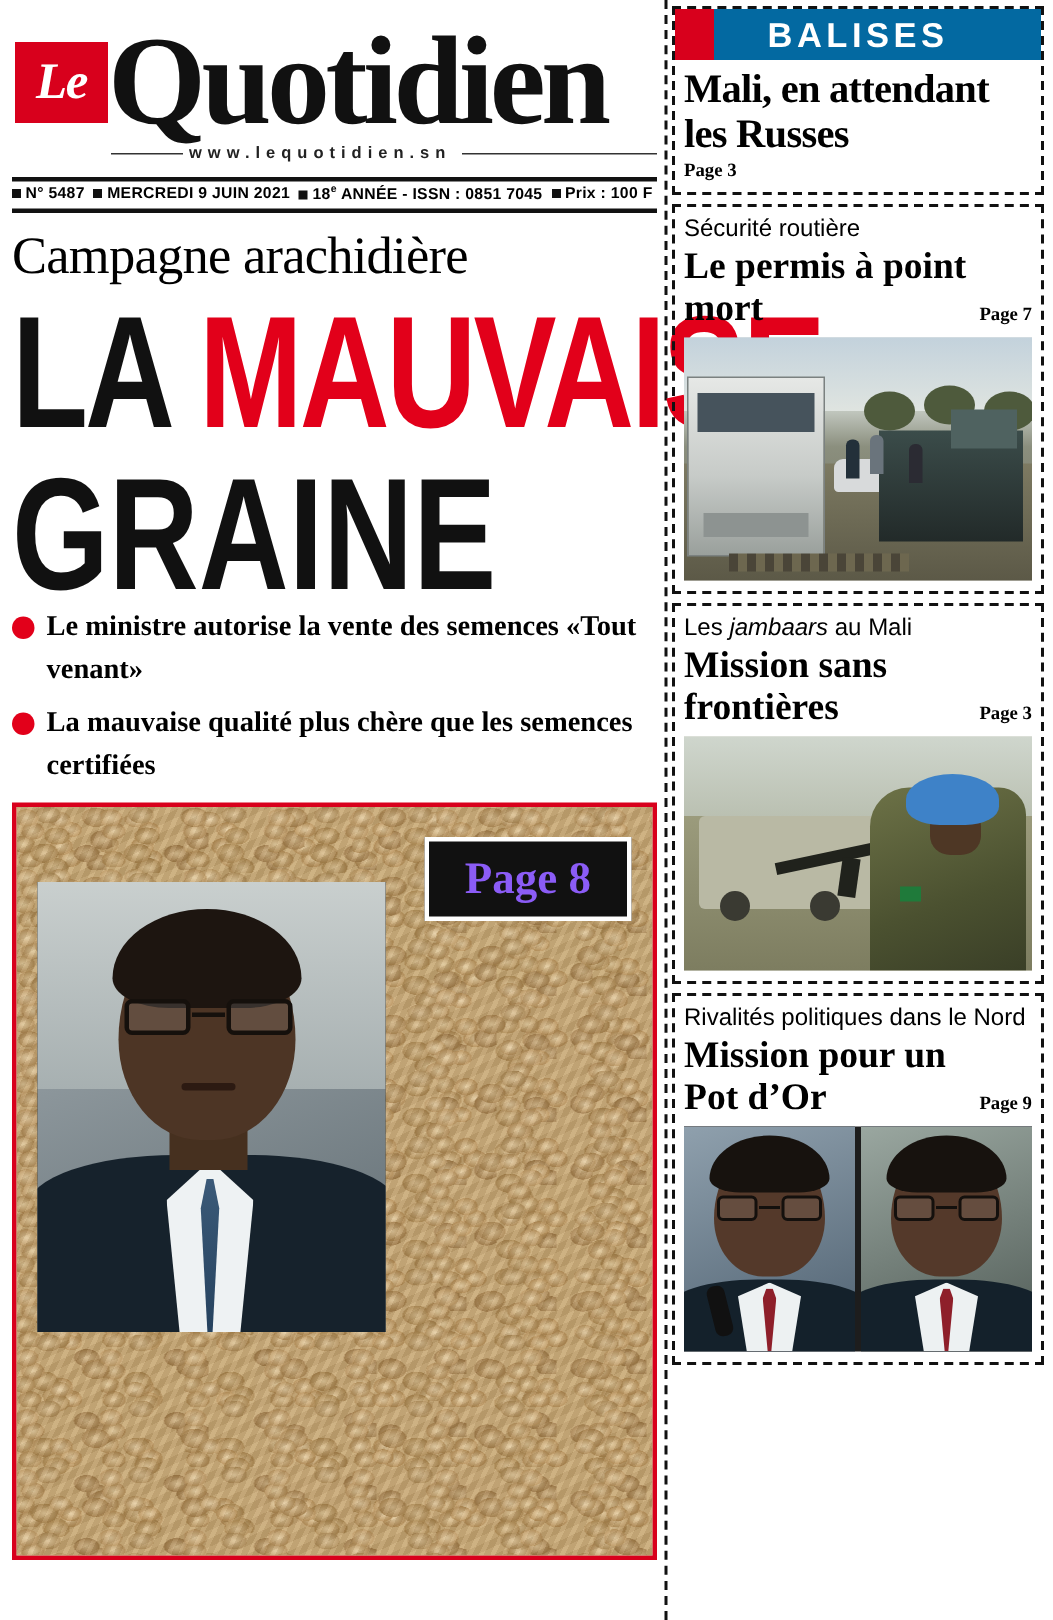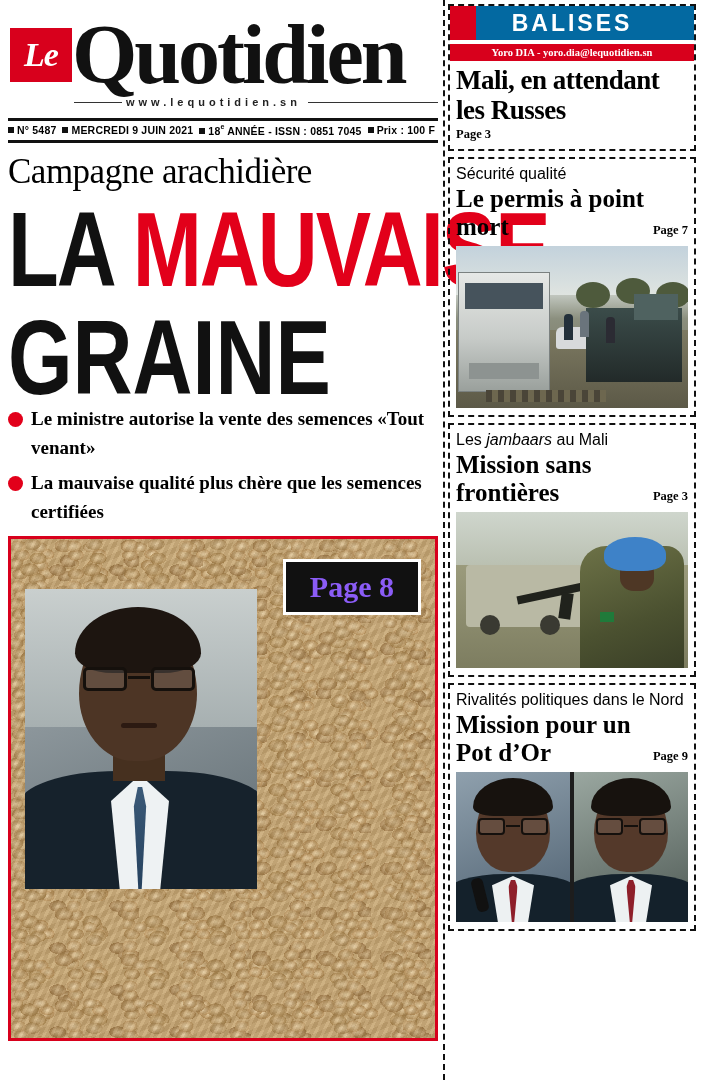--- a/index.html
+++ b/index.html
@@ -508,27 +508,26 @@
     </div>
   </div>
 
   <div class="right-col">
 
     <div class="dash-box">
       <div class="balises-bar">
         <span class="flag"></span>
         <span class="label">BALISES</span>
       </div>
-      <div class="balises-byline">Yoro DIA - yoro.dia@lequotidien.sn</div>
       <div class="rhead-xl">Mali, en attendant les Russes</div>
       <div class="page-ref">Page 3</div>
     </div>
 
     <div class="dash-box">
-      <div class="rkicker">Sécurité qualité</div>
+      <div class="rkicker">Sécurité routière</div>
       <div class="head-row">
         <div class="rhead">Le permis à point mort</div>
         <div class="page-ref">Page 7</div>
       </div>
       <div class="photo crash">
         <span class="sky"></span>
         <span class="ground"></span>
         <span class="tree t1"></span>
         <span class="tree t2"></span>
         <span class="tree t3"></span>

